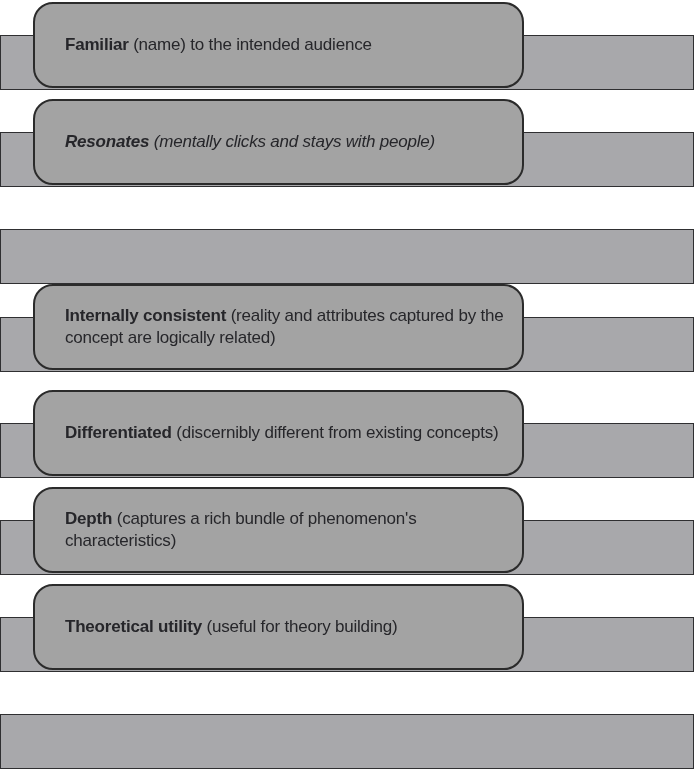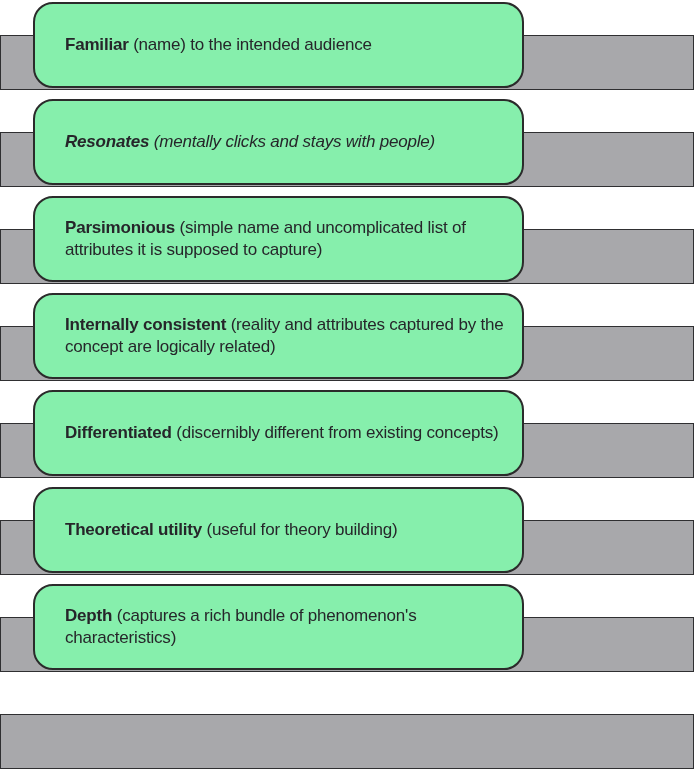--- a/index.html
+++ b/index.html
@@ -17,42 +17,42 @@
   }
   .row {
     position: absolute;
     left: 0;
     width: 700px;
     height: 97px;
   }
   .row:nth-of-type(1) { top: 2px; }
   .row:nth-of-type(2) { top: 99px; font-style: italic; }
   .row:nth-of-type(3) { top: 196px; }
-  .row:nth-of-type(4) { top: 293px; }
+  .row:nth-of-type(4) { top: 284px; }
   .row:nth-of-type(5) { top: 390px; }
   .row:nth-of-type(6) { top: 487px; }
   .row:nth-of-type(7) { top: 584px; }
   .row:nth-of-type(8) { top: 681px; }
   .bar {
     position: absolute;
     left: 0;
     top: 33px;
     width: 694px;
     height: 55px;
     background: #a8a8ab;
     border: 1.5px solid #2f2f31;
     box-sizing: border-box;
   }
   .card {
     position: absolute;
     left: 33px;
     top: 0;
     width: 491px;
     height: 86px;
-    background: #86efac;
+    background: #a3a3a3;
     border: 2px solid #2b2b2b;
     border-radius: 20px;
     box-sizing: border-box;
     display: flex;
     align-items: center;
   }
   .card-text {
     margin: 0;
     padding: 0 17px 0 30px;
     font-size: 17px;
@@ -81,50 +81,47 @@
 
   <div class="row">
     <div class="bar"></div>
     <div class="card">
       <p class="card-text"><b class="term">Resonates</b><span class="desc"> (mentally clicks and stays with people)</span></p>
     </div>
   </div>
 
   <div class="row">
     <div class="bar"></div>
-    <div class="card">
-      <p class="card-text"><b class="term">Parsimonious</b><span class="desc"> (simple name and uncomplicated list of attributes it is supposed to capture)</span></p>
-    </div>
   </div>
 
   <div class="row">
     <div class="bar"></div>
     <div class="card">
       <p class="card-text"><b class="term">Internally consistent</b><span class="desc"> (reality and attributes captured by the concept are logically related)</span></p>
     </div>
   </div>
 
   <div class="row">
     <div class="bar"></div>
     <div class="card">
       <p class="card-text"><b class="term">Differentiated</b><span class="desc"> (discernibly different from existing concepts)</span></p>
     </div>
   </div>
 
   <div class="row">
     <div class="bar"></div>
     <div class="card">
-      <p class="card-text"><b class="term">Theoretical utility</b><span class="desc"> (useful for theory building)</span></p>
+      <p class="card-text"><b class="term">Depth</b><span class="desc"> (captures a rich bundle of phenomenon's characteristics)</span></p>
     </div>
   </div>
 
   <div class="row">
     <div class="bar"></div>
     <div class="card">
-      <p class="card-text"><b class="term">Depth</b><span class="desc"> (captures a rich bundle of phenomenon's characteristics)</span></p>
+      <p class="card-text"><b class="term">Theoretical utility</b><span class="desc"> (useful for theory building)</span></p>
     </div>
   </div>
 
   <div class="row">
     <div class="bar"></div>
   </div>
 
 </div>
 
 </body></html>

